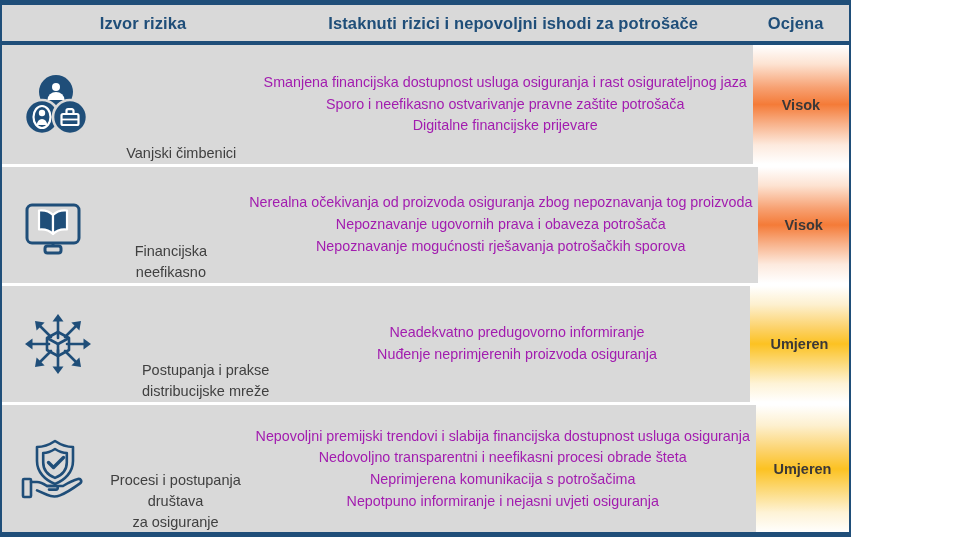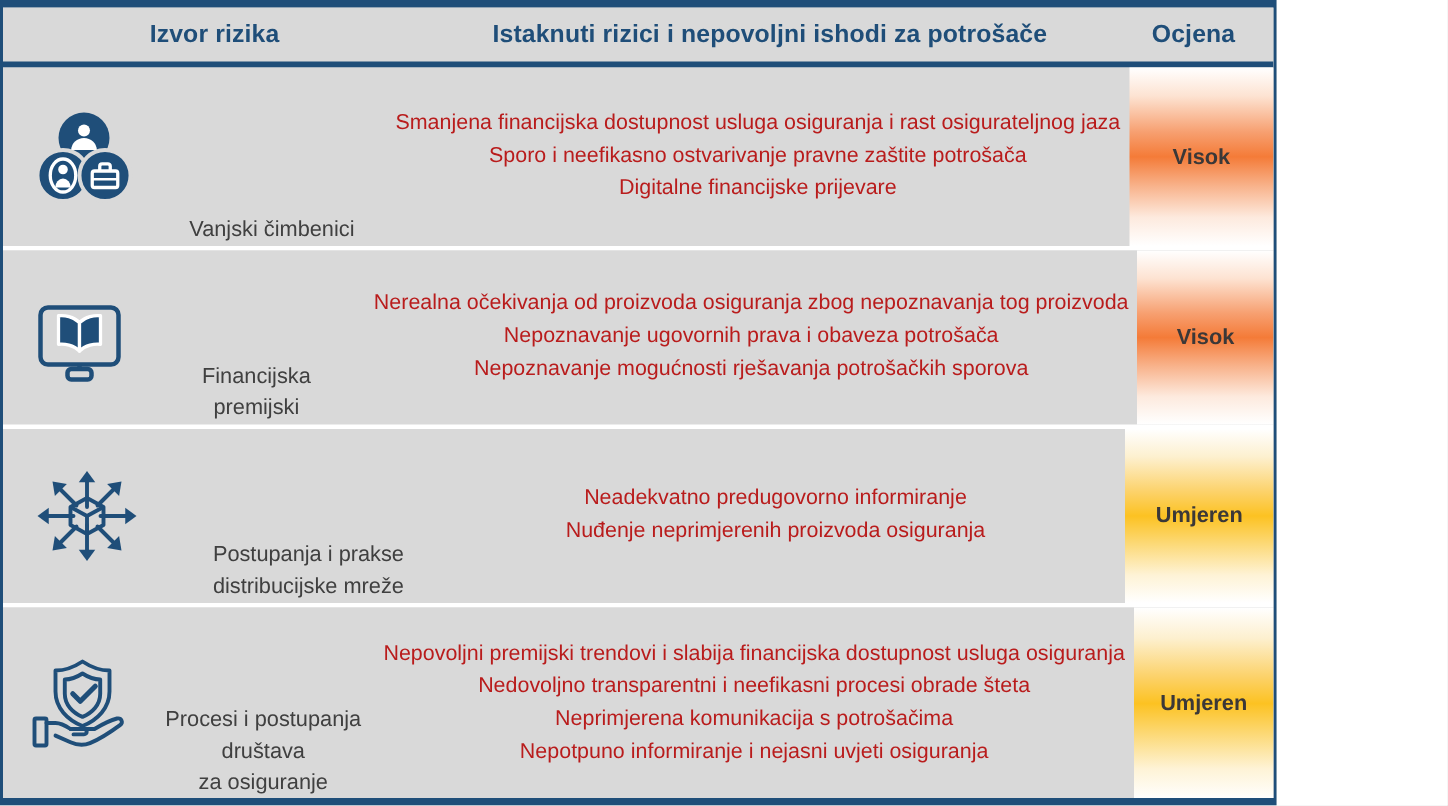--- a/index.html
+++ b/index.html
@@ -84,21 +84,21 @@
   }
   .cell-risks {
     width: 520px;
     display: flex;
     align-items: center;
     justify-content: center;
     box-sizing: border-box;
     padding: 0 6px;
     font-size: 14.3px;
     line-height: 1.52;
-    color: #b91c1c;
+    color: #a21caf;
     text-align: center;
   }
   .cell-rating {
     width: 121px;
     display: flex;
     align-items: center;
     justify-content: center;
     box-sizing: border-box;
     font-weight: bold;
     font-size: 14.5px;
@@ -192,21 +192,21 @@
             <line x1="36" y1="54" x2="36" y2="57" stroke="#1f4e79" stroke-width="3"></line>
 
             <path d="M36 26 c-4-4-10-5-14-4.5 v19 c4-0.5 10 0.5 14 4.5 z" fill="#1f4e79" stroke="#ffffff" stroke-width="2.2" stroke-linejoin="round"></path>
             <path d="M36 26 c4-4 10-5 14-4.5 v19 c-4-0.5-10 0.5-14 4.5 z" fill="#1f4e79" stroke="#ffffff" stroke-width="2.2" stroke-linejoin="round"></path>
             <line x1="36" y1="26" x2="36" y2="45" stroke="#ffffff" stroke-width="2"></line>
           </svg>
         </span>
       </div>
       <div class="cell-source">
         <div>
-          <span class="src-line">Financijska premijski</span>
+          <span class="src-line">Financijska neefikasno</span>
         </div>
       </div>
       <div class="cell-risks">
         <div>
           <span class="risk-line">Nerealna očekivanja od proizvoda osiguranja zbog nepoznavanja tog proizvoda</span>
           <span class="risk-line">Nepoznavanje ugovornih prava i obaveza potrošača</span>
           <span class="risk-line">Nepoznavanje mogućnosti rješavanja potrošačkih sporova</span>
         </div>
       </div>
       <div class="cell-rating rating-high">Visok</div>

